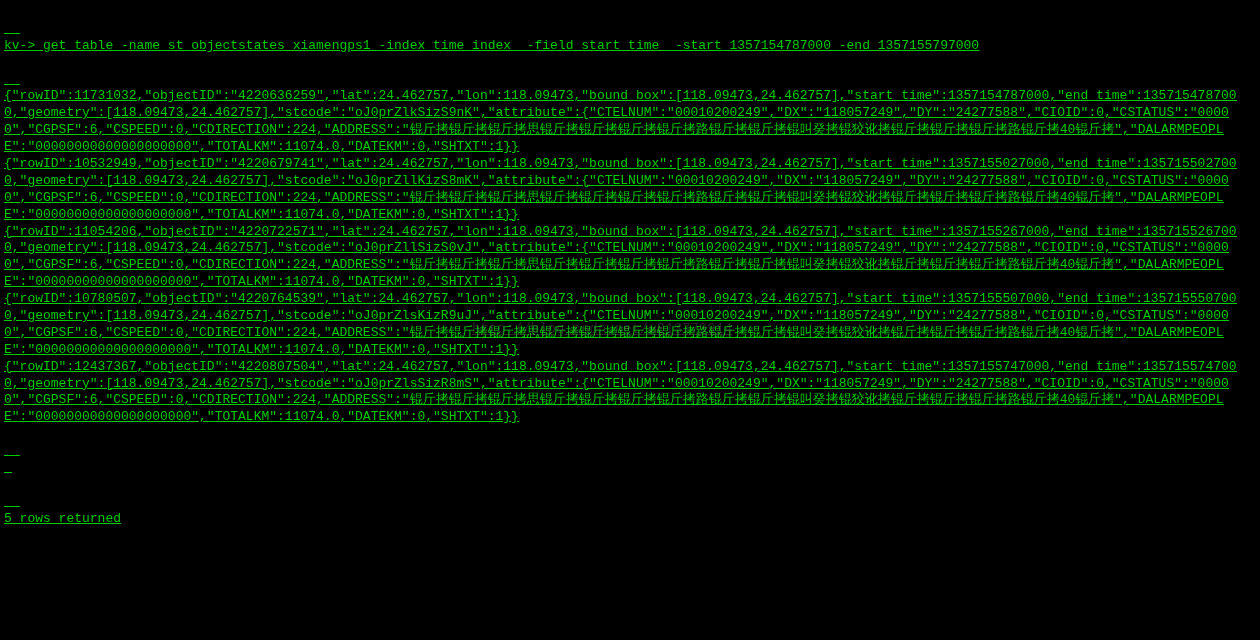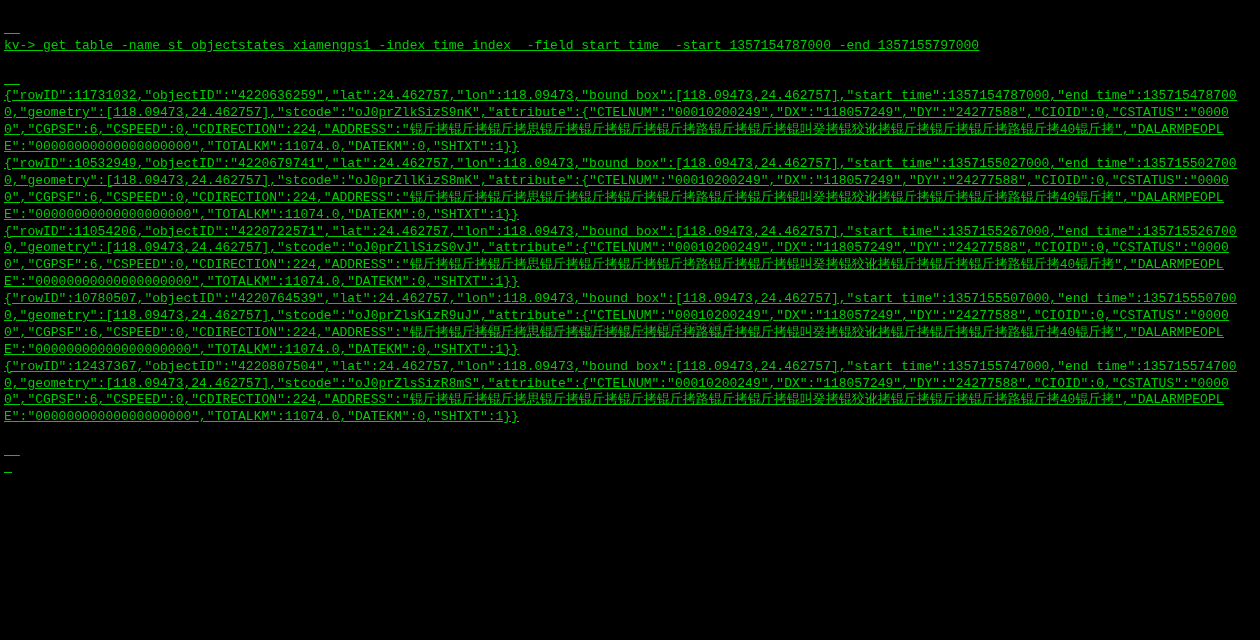--- a/index.html
+++ b/index.html
@@ -45,15 +45,16 @@
       pointer-events: none;
     }
   </style>
 </head>
 <body>
 
 <div class="terminal-output">
   <div class="prompt-line">kv-&gt; get table -name st_objectstates_xiamengps1 -index time_index  -field start_time  -start 1357154787000 -end 1357155797000</div>
   <div id="rows-container"><div class="json-row">{"rowID":11731032,"objectID":"4220636259","lat":24.462757,"lon":118.09473,"bound_box":[118.09473,24.462757],"start_time":1357154787000,"end_time":1357154787000,"geometry":[118.09473,24.462757],"stcode":"oJ0prZlkSizS9nK","attribute":{"CTELNUM":"00010200249","DX":"118057249","DY":"24277588","CIOID":0,"CSTATUS":"00000","CGPSF":6,"CSPEED":0,"CDIRECTION":224,"ADDRESS":"锟斤拷锟斤拷锟斤拷思锟斤拷锟斤拷锟斤拷锟斤拷路锟斤拷锟斤拷锟叫癸拷锟狡讹拷锟斤拷锟斤拷锟斤拷路锟斤拷40锟斤拷","DALARMPEOPLE":"00000000000000000000","TOTALKM":11074.0,"DATEKM":0,"SHTXT":1}}</div><div class="json-row">{"rowID":10532949,"objectID":"4220679741","lat":24.462757,"lon":118.09473,"bound_box":[118.09473,24.462757],"start_time":1357155027000,"end_time":1357155027000,"geometry":[118.09473,24.462757],"stcode":"oJ0prZllKizS8mK","attribute":{"CTELNUM":"00010200249","DX":"118057249","DY":"24277588","CIOID":0,"CSTATUS":"00000","CGPSF":6,"CSPEED":0,"CDIRECTION":224,"ADDRESS":"锟斤拷锟斤拷锟斤拷思锟斤拷锟斤拷锟斤拷锟斤拷路锟斤拷锟斤拷锟叫癸拷锟狡讹拷锟斤拷锟斤拷锟斤拷路锟斤拷40锟斤拷","DALARMPEOPLE":"00000000000000000000","TOTALKM":11074.0,"DATEKM":0,"SHTXT":1}}</div><div class="json-row">{"rowID":11054206,"objectID":"4220722571","lat":24.462757,"lon":118.09473,"bound_box":[118.09473,24.462757],"start_time":1357155267000,"end_time":1357155267000,"geometry":[118.09473,24.462757],"stcode":"oJ0prZllSizS0vJ","attribute":{"CTELNUM":"00010200249","DX":"118057249","DY":"24277588","CIOID":0,"CSTATUS":"00000","CGPSF":6,"CSPEED":0,"CDIRECTION":224,"ADDRESS":"锟斤拷锟斤拷锟斤拷思锟斤拷锟斤拷锟斤拷锟斤拷路锟斤拷锟斤拷锟叫癸拷锟狡讹拷锟斤拷锟斤拷锟斤拷路锟斤拷40锟斤拷","DALARMPEOPLE":"00000000000000000000","TOTALKM":11074.0,"DATEKM":0,"SHTXT":1}}</div><div class="json-row">{"rowID":10780507,"objectID":"4220764539","lat":24.462757,"lon":118.09473,"bound_box":[118.09473,24.462757],"start_time":1357155507000,"end_time":1357155507000,"geometry":[118.09473,24.462757],"stcode":"oJ0prZlsKizR9uJ","attribute":{"CTELNUM":"00010200249","DX":"118057249","DY":"24277588","CIOID":0,"CSTATUS":"00000","CGPSF":6,"CSPEED":0,"CDIRECTION":224,"ADDRESS":"锟斤拷锟斤拷锟斤拷思锟斤拷锟斤拷锟斤拷锟斤拷路锟斤拷锟斤拷锟叫癸拷锟狡讹拷锟斤拷锟斤拷锟斤拷路锟斤拷40锟斤拷","DALARMPEOPLE":"00000000000000000000","TOTALKM":11074.0,"DATEKM":0,"SHTXT":1}}</div><div class="json-row">{"rowID":12437367,"objectID":"4220807504","lat":24.462757,"lon":118.09473,"bound_box":[118.09473,24.462757],"start_time":1357155747000,"end_time":1357155747000,"geometry":[118.09473,24.462757],"stcode":"oJ0prZlsSizR8mS","attribute":{"CTELNUM":"00010200249","DX":"118057249","DY":"24277588","CIOID":0,"CSTATUS":"00000","CGPSF":6,"CSPEED":0,"CDIRECTION":224,"ADDRESS":"锟斤拷锟斤拷锟斤拷思锟斤拷锟斤拷锟斤拷锟斤拷路锟斤拷锟斤拷锟叫癸拷锟狡讹拷锟斤拷锟斤拷锟斤拷路锟斤拷40锟斤拷","DALARMPEOPLE":"00000000000000000000","TOTALKM":11074.0,"DATEKM":0,"SHTXT":1}}</div></div>
   <div>&nbsp;</div>
+  <div class="result-status">5 rows returned</div>
 </div>
 
 <div class="watermark">http://blog.csdn.net/u013779914</div>
 
 </body></html>

